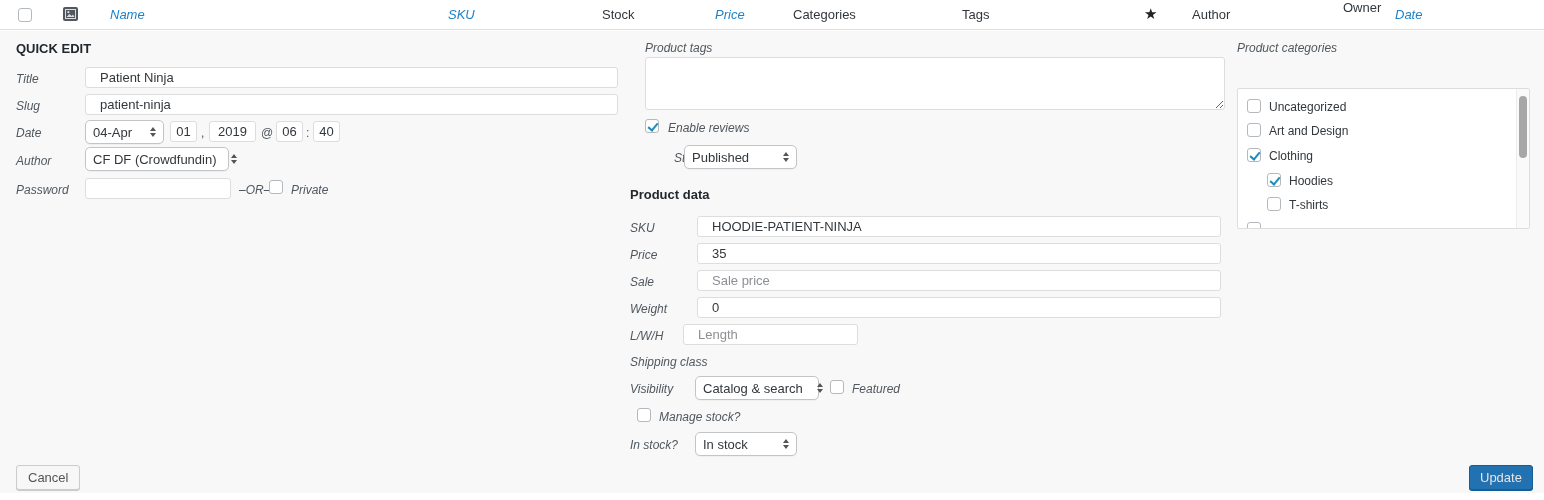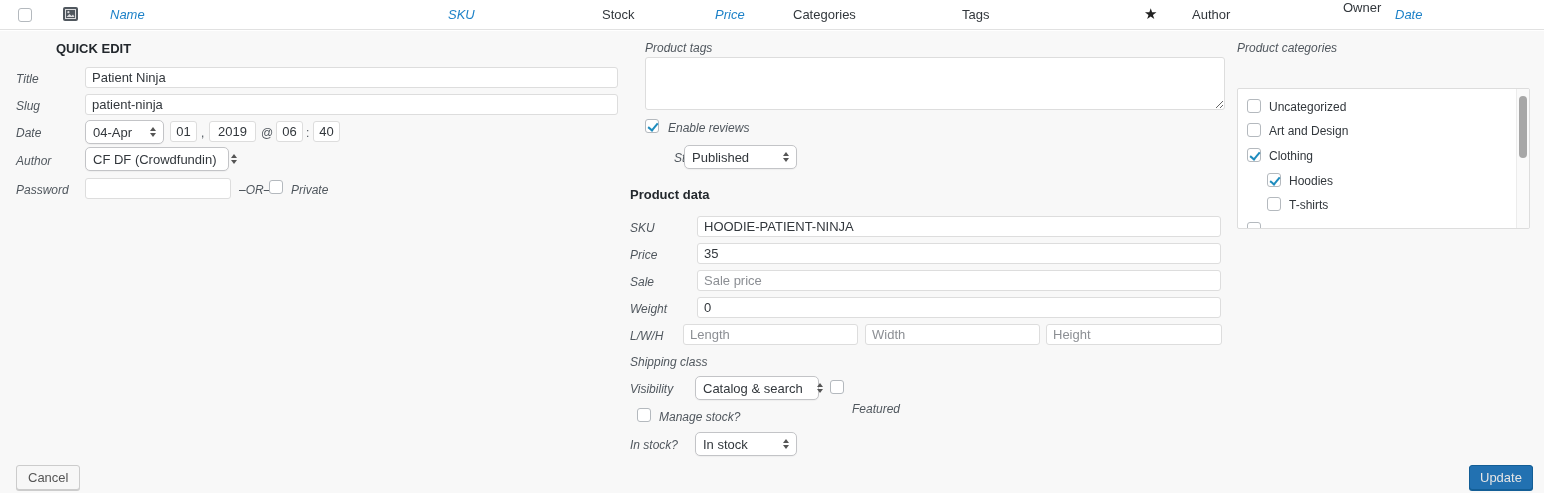--- a/index.html
+++ b/index.html
@@ -18,21 +18,21 @@
              display:flex; align-items:center; justify-content:center; }
 
   
   .panel { position:absolute; top:31px; left:0; width:1544px; height:462px; background:var(--panel-bg); }
 
   .heading { position:absolute; font-size:13px; font-weight:bold; color:#23282d; }
   .flabel { position:absolute; font-style:italic; font-size:12px; color:#50575e; white-space:nowrap; }
   .ftext  { position:absolute; font-size:12px; color:#50575e; white-space:nowrap; }
 
   .tinput { position:absolute; border:1px solid #ddd; background:#fff; border-radius:3px;
-            font-family:"Liberation Sans",sans-serif; font-size:13px; color:#32373c; padding:1px 6px; height:21px; outline:none; }
+            font-family:"Liberation Sans",sans-serif; font-size:13px; color:#32373c; padding:1px 14px; height:21px; outline:none; }
   .tinput::placeholder { color:#8c8f94; opacity:1; }
   .center { text-align:center; padding:1px 2px; }
 
   textarea.tarea { position:absolute; border:1px solid #ddd; background:#fff; border-radius:3px;
             font-family:"Liberation Sans",sans-serif; font-size:13px; color:#32373c; padding:3px 6px; resize:vertical; outline:none; }
 
   
   .fselect { position:absolute; display:flex; align-items:center; justify-content:space-between; gap:14px;
              background:#fff; border:1px solid #c3c4c7; border-radius:5px; padding:0 7px; height:24px;
              font-size:13px; color:#32373c; cursor:default; box-shadow:0 1px 1px rgba(0,0,0,.04); white-space:nowrap; }
@@ -82,21 +82,21 @@
     <span class="hcell" style="left:793px;">Categories</span>
     <span class="hcell" style="left:962px;">Tags</span>
     <span class="hcell hstar" style="left:1144px;">★</span>
     <span class="hcell" style="left:1192px;">Author</span>
     <span class="hcell howner" style="left:1343px;">Owner</span>
     <a class="hcell hlink" style="left:1395px;">Date</a>
   </div>
 
   <div class="panel">
 
-    <div class="heading" style="left:16px; top:10px;margin-left:40px;">QUICK EDIT</div>
+    <div class="heading" style="left:16px; top:10px;">QUICK EDIT</div>
 
     <span class="flabel" style="left:16px; top:41px;">Title</span>
     <input class="tinput" style="left: 85px; top: 36px; width: 533px;" value="Patient Ninja">
 
     <span class="flabel" style="left:16px; top:68px;">Slug</span>
     <input class="tinput" style="left: 85px; top: 63px; width: 533px;" value="patient-ninja">
 
     <span class="flabel" style="left:16px; top:95px;">Date</span>
     <div class="fselect" style="left:85px; top:89px; width:79px;">
       <span>04-Apr</span>
@@ -152,35 +152,33 @@
     <input class="tinput" style="left: 697px; top: 212px; width: 524px;" value="35">
 
     <span class="flabel" style="left:630px; top:244px;">Sale</span>
     <input class="tinput" style="left: 697px; top: 239px; width: 524px;" placeholder="Sale price">
 
     <span class="flabel" style="left:630px; top:271px;">Weight</span>
     <input class="tinput" style="left: 697px; top: 266px; width: 524px;" value="0">
 
     <span class="flabel" style="left:630px; top:298px;">L/W/H</span>
     <input class="tinput" style="left: 683px; top: 293px; width: 175px;" placeholder="Length">
-    <input class="tinput" style="left: 865px; top: 293px; width: 175px;" placeholder="Width">
-    <input class="tinput" style="left: 1046px; top: 293px; width: 176px;" placeholder="Height">
 
     <span class="flabel" style="left:630px; top:324px;">Shipping class</span>
 
     <span class="flabel" style="left:630px; top:351px;">Visibility</span>
     <div class="fselect" style="left:695px; top:345px; width:124px;">
       <span>Catalog &amp; search</span>
       <span class="sel-arrows">
           <i class="arr up"></i>
           <i class="arr down"></i>
         </span>
     </div>
     <span class="cb" style="left:830px; top:349px;"></span>
-    <span class="flabel" style="left:852px; top:371px;">Featured</span>
+    <span class="flabel" style="left:852px; top:351px;">Featured</span>
 
     <span class="cb" style="left:637px; top:377px;"></span>
     <span class="flabel" style="left:659px; top:379px;">Manage stock?</span>
 
     <span class="flabel" style="left:630px; top:407px;">In stock?</span>
     <div class="fselect" style="left:695px; top:401px; width:102px;">
       <span>In stock</span>
       <span class="sel-arrows">
           <i class="arr up"></i>
           <i class="arr down"></i>

